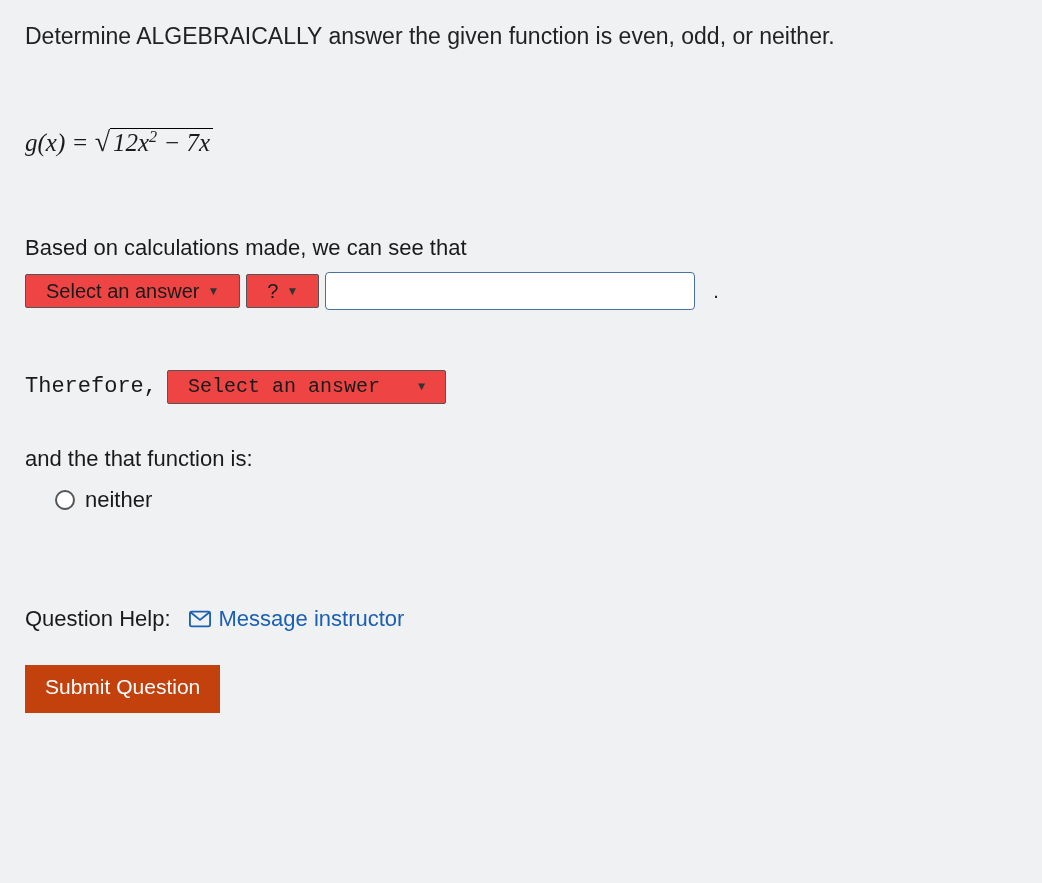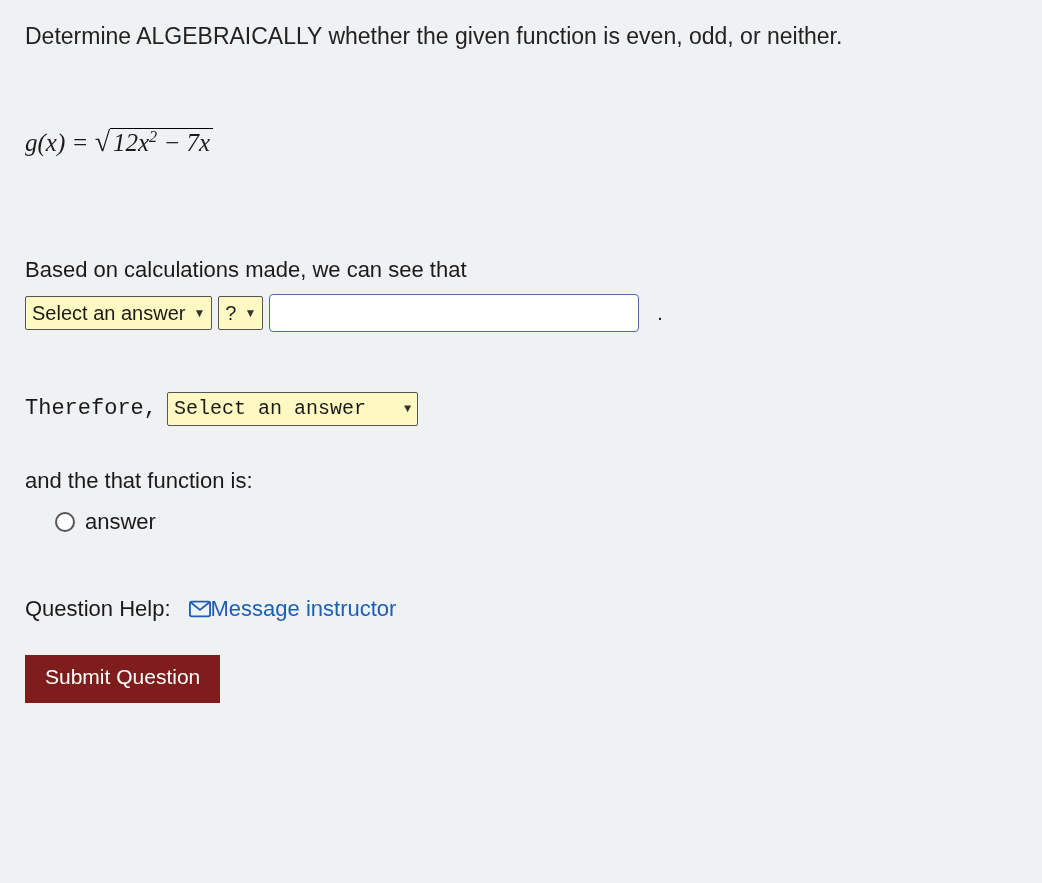--- a/index.html
+++ b/index.html
@@ -16,42 +16,42 @@
   }
   .prompt {
     font-size: 23px;
     margin-bottom: 70px;
     color: #222;
   }
   .func {
     font-size: 25px;
     font-style: italic;
     font-family: 'Times New Roman', serif;
-    margin-bottom: 94px;
+    margin-bottom: 72px;
   }
   .sqrt-sym {
     font-style: normal;
     font-size: 28px;
   }
   .radicand {
     border-top: 1.5px solid #000;
     padding: 0 3px;
   }
   .sup { font-size: 0.65em; vertical-align: super; }
   .line1 { margin-bottom: 8px; margin-top: 16px; }
   .controls-row {
     display: flex;
     align-items: center;
     gap: 6px;
     margin-bottom: 60px;
   }
   .select {
     border: 1px solid #555;
-    background: #fef9c3;
-    padding: 2px 6px;
+    background: #ef4444;
+    padding: 2px 20px;
     font-size: 20px;
     display: inline-flex;
     align-items: center;
     gap: 8px;
     cursor: pointer;
     border-radius: 2px;
   }
   .chev {
     font-size: 12px;
     color: #333;
@@ -84,52 +84,52 @@
   .radio {
     width: 20px;
     height: 20px;
     border: 2px solid #555;
     border-radius: 50%;
     display: inline-block;
     background: #fff;
     cursor: pointer;
   }
   .help-row {
-    margin-top: 56px;
+    margin-top: 88px;
     font-size: 22px;
     display: flex;
     align-items: center;
     gap: 18px;
   }
   .msg-link {
     color: #1a5fb4;
     display: inline-flex;
     align-items: center;
-    gap: 0;
+    gap: 8px;
     cursor: pointer;
   }
   .mail-svg { width:22px; height:18px; }
   .submit-btn {
     margin-top: 30px;
-    background: #7f1d1d;
+    background: #c2410c;
     color: #fff;
     padding: 10px 20px 14px 20px;
     font-size: 21px;
     display: inline-block;
     cursor: pointer;
     border:none;
   }
   .em { font-style: italic; font-family:'Times New Roman',serif; }
 </style>
 </head>
 <body>
 
 
 
-<div class="prompt">Determine ALGEBRAICALLY whether the given function is even, odd, or neither.</div>
+<div class="prompt">Determine ALGEBRAICALLY answer the given function is even, odd, or neither.</div>
 
 <div class="func">
   <span class="em">g(x) = </span><span class="sqrt-sym">√</span><span class="radicand"><span>12x</span><span class="sup">2</span><span> − 7x</span></span>
 </div>
 
 <div class="line1">Based on calculations made, we can see that</div>
 
 <div class="controls-row">
   <div class="select">
     <span>Select an answer</span>
@@ -149,21 +149,21 @@
     <span>Select an answer</span>
     <span class="chev" style="margin-left:30px">▼</span>
   </div>
 </div>
 
 <div>and the that function is:</div>
 
 <div class="radio-group">
   <div class="radio-row">
     <span class="radio"></span>
-    <span>answer</span>
+    <span>neither</span>
   </div>
 </div>
 
 <div class="help-row">
   <span>Question Help:</span>
   <span class="msg-link">
     <svg class="mail-svg" viewBox="0 0 24 18">
       <rect x="1" y="1" width="22" height="16" rx="2" fill="none" stroke="#1a5fb4" stroke-width="2"></rect>
       <path d="M2 2 L12 10 L22 2" fill="none" stroke="#1a5fb4" stroke-width="2"></path>
     </svg>

